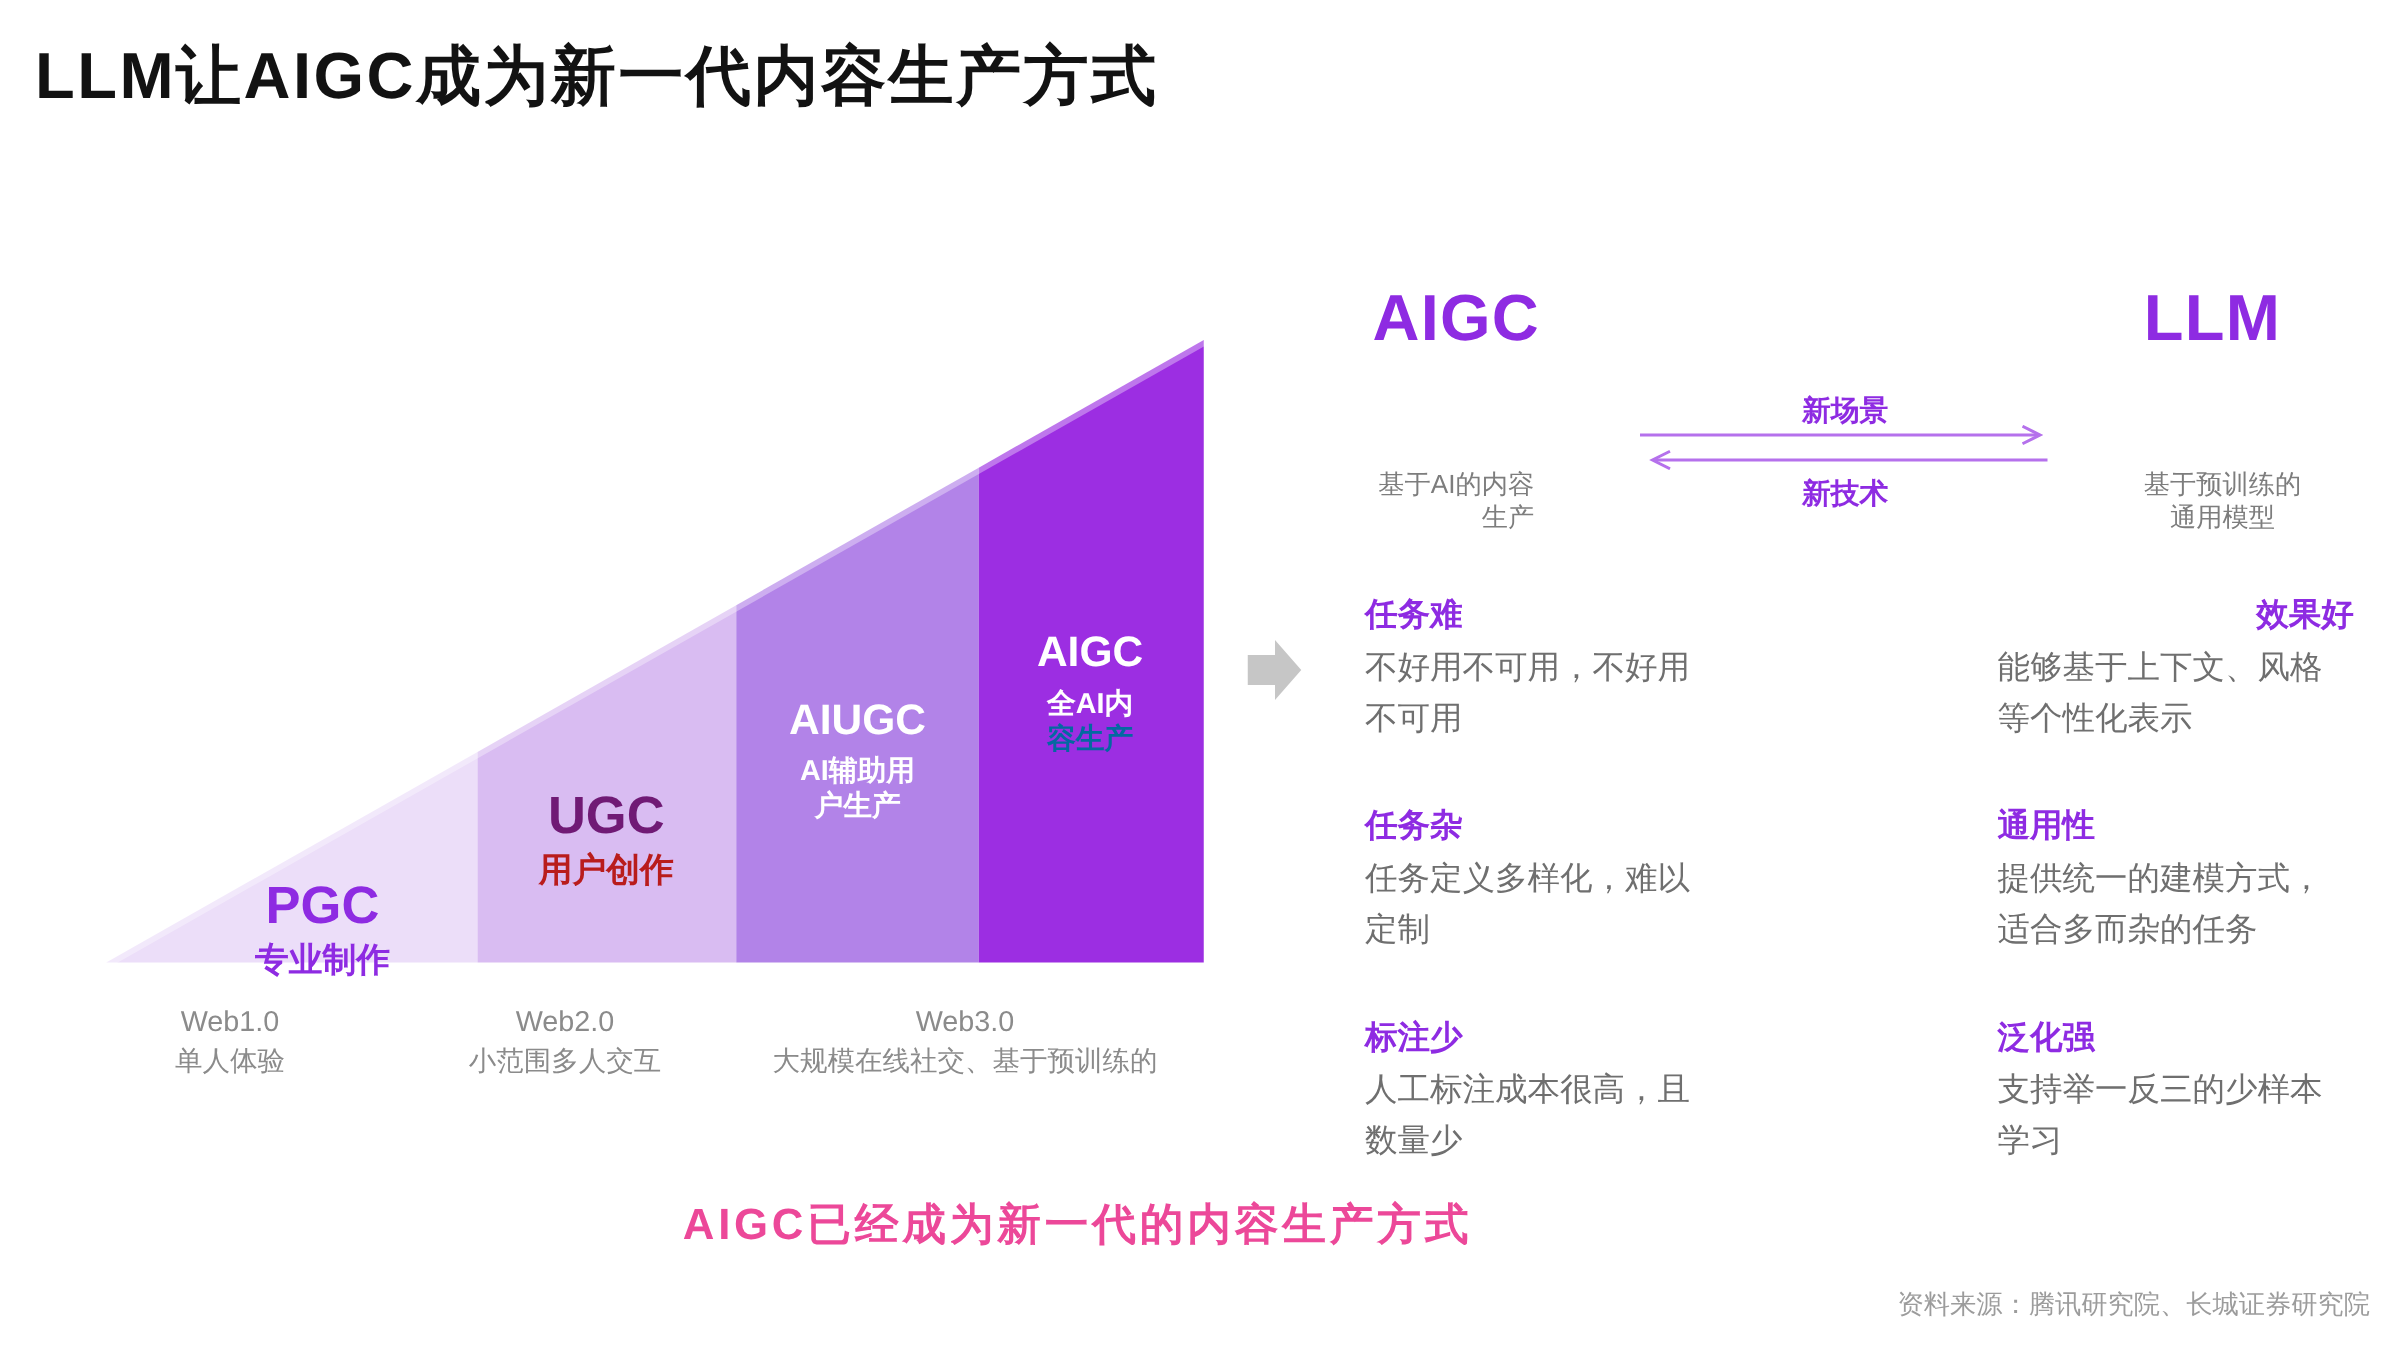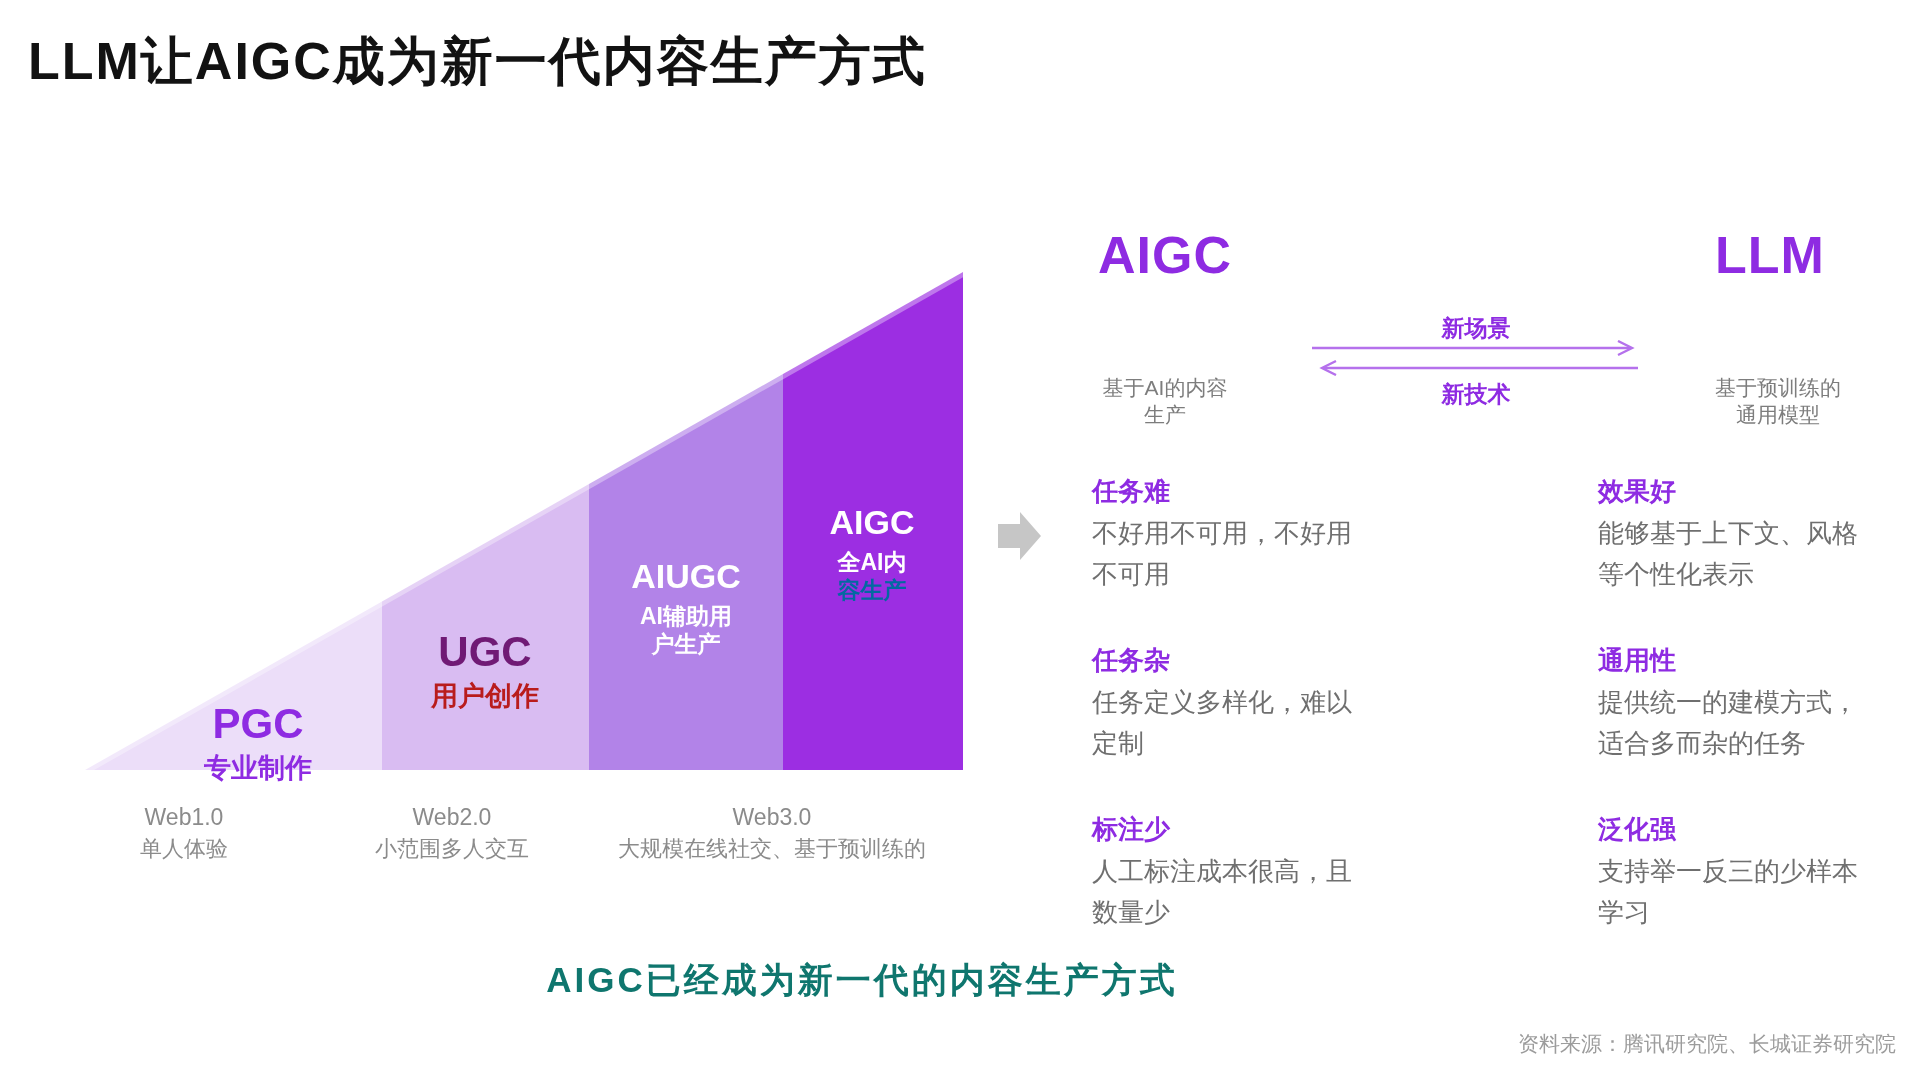--- a/index.html
+++ b/index.html
@@ -21,21 +21,21 @@
   .stage-line{font-size:23px;line-height:28px;font-weight:700;}
   .era{transform:translateX(-50%);text-align:center;color:#8b8b8b;white-space:nowrap;}
   .era-name{font-size:23px;line-height:30px;}
   .era-desc{font-size:22px;line-height:30px;margin-top:2px;}
   .cmp-title{transform:translateX(-50%);font-size:52px;line-height:58px;font-weight:800;letter-spacing:1px;white-space:nowrap;}
   .cmp-sub{transform:translateX(-50%);text-align:center;color:#7d7d7d;font-size:21px;line-height:27px;white-space:nowrap;}
   .flow-label{transform:translateX(-50%);font-size:23px;line-height:28px;font-weight:700;white-space:nowrap;}
   .feature{width:285px;}
   .feature-heading{font-size:26px;line-height:32px;font-weight:700;}
   .feature-desc{font-size:26px;line-height:41px;color:#6f6f6f;margin-top:6px;}
-  .caption{transform:translateX(-50%);font-size:35px;line-height:44px;font-weight:700;color:#0f766e;letter-spacing:3px;white-space:nowrap;}
+  .caption{transform:translateX(-50%);font-size:35px;line-height:44px;font-weight:700;color:#ec4899;letter-spacing:3px;white-space:nowrap;}
   .source{right:26px;top:1030px;font-size:21px;line-height:28px;color:#9c9c9c;white-space:nowrap;}
 </style>
 </head>
 <body>
 
 <div class="slide">
 
   <h1 class="abs title">LLM让AIGC成为新一代内容生产方式</h1>
 
   <svg class="abs triangle-svg" viewBox="0 0 1922 1082">
@@ -78,21 +78,21 @@
     <div class="era-desc">大规模在线社交、基于预训练的</div>
   </div>
 
   <svg class="abs" style="left:998px;top:508px;width:44px;height:56px;" viewBox="0 0 44 56">
     <polygon points="0,16 22,16 22,4 43,28 22,52 22,40 0,40" fill="#c6c6c6"></polygon>
   </svg>
 
   <div class="abs cmp-title" style="left: 1165px; top: 226px; color: rgb(142, 43, 226);">AIGC</div>
   <div class="abs cmp-title" style="left: 1770px; top: 226px; color: rgb(142, 43, 226);">LLM</div>
 
-  <div class="abs cmp-sub" style="left:1165px;top:374px;">
+  <div class="abs cmp-sub" style="left:1165px;top:374px;text-align:right;">
     <div>基于AI的内容</div>
     <div>生产</div>
   </div>
   <div class="abs cmp-sub" style="left:1778px;top:374px;">
     <div>基于预训练的</div>
     <div>通用模型</div>
   </div>
 
   <div class="abs flow-label" style="left: 1476px; top: 314px; color: rgb(142, 43, 226);">新场景</div>
   <svg class="abs" style="left:1308px;top:340px;width:334px;height:36px;" viewBox="0 0 334 36">
@@ -114,21 +114,21 @@
   <div class="abs feature" style="left:1092px;top:644px;">
     <div class="feature-heading" style="color: rgb(142, 43, 226);">任务杂</div>
     <div class="feature-desc">任务定义多样化，难以定制</div>
   </div>
   <div class="abs feature" style="left:1092px;top:813px;">
     <div class="feature-heading" style="color: rgb(142, 43, 226);">标注少</div>
     <div class="feature-desc">人工标注成本很高，且数量少</div>
   </div>
 
   <div class="abs feature" style="left:1598px;top:475px;">
-    <div class="feature-heading" style="color: rgb(142, 43, 226);">效果好</div>
+    <div class="feature-heading" style="color: rgb(142, 43, 226); text-align: right;">效果好</div>
     <div class="feature-desc">能够基于上下文、风格等个性化表示</div>
   </div>
   <div class="abs feature" style="left:1598px;top:644px;">
     <div class="feature-heading" style="color: rgb(142, 43, 226);">通用性</div>
     <div class="feature-desc">提供统一的建模方式，适合多而杂的任务</div>
   </div>
   <div class="abs feature" style="left:1598px;top:813px;">
     <div class="feature-heading" style="color: rgb(142, 43, 226);">泛化强</div>
     <div class="feature-desc">支持举一反三的少样本学习</div>
   </div>

